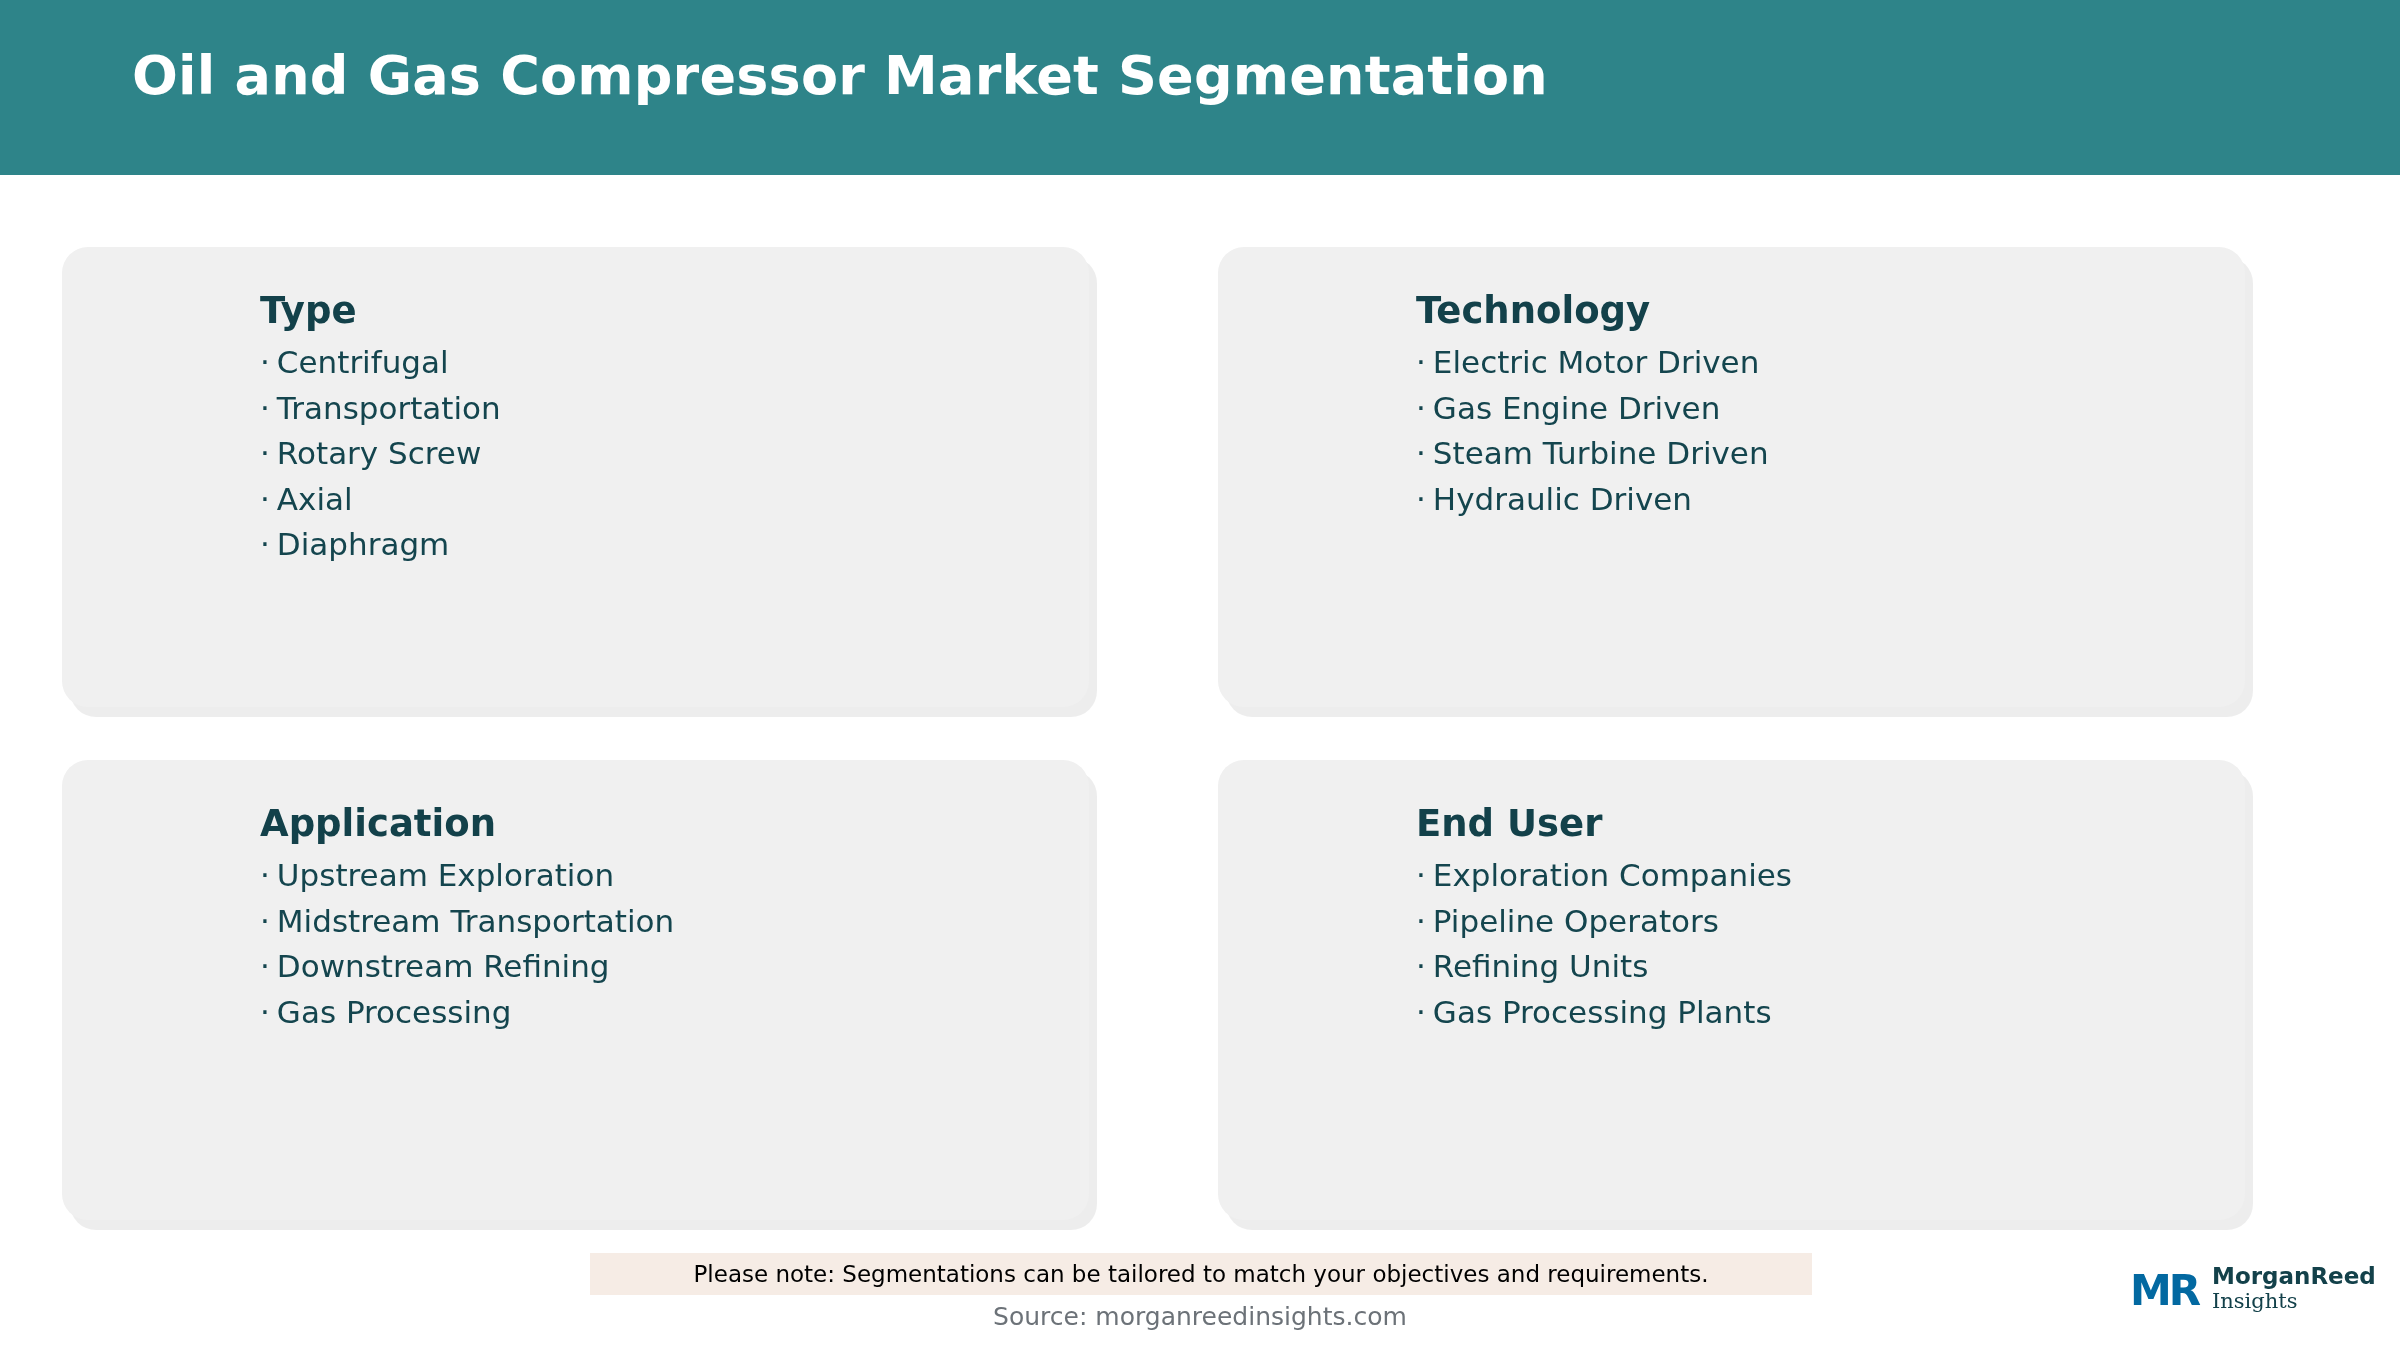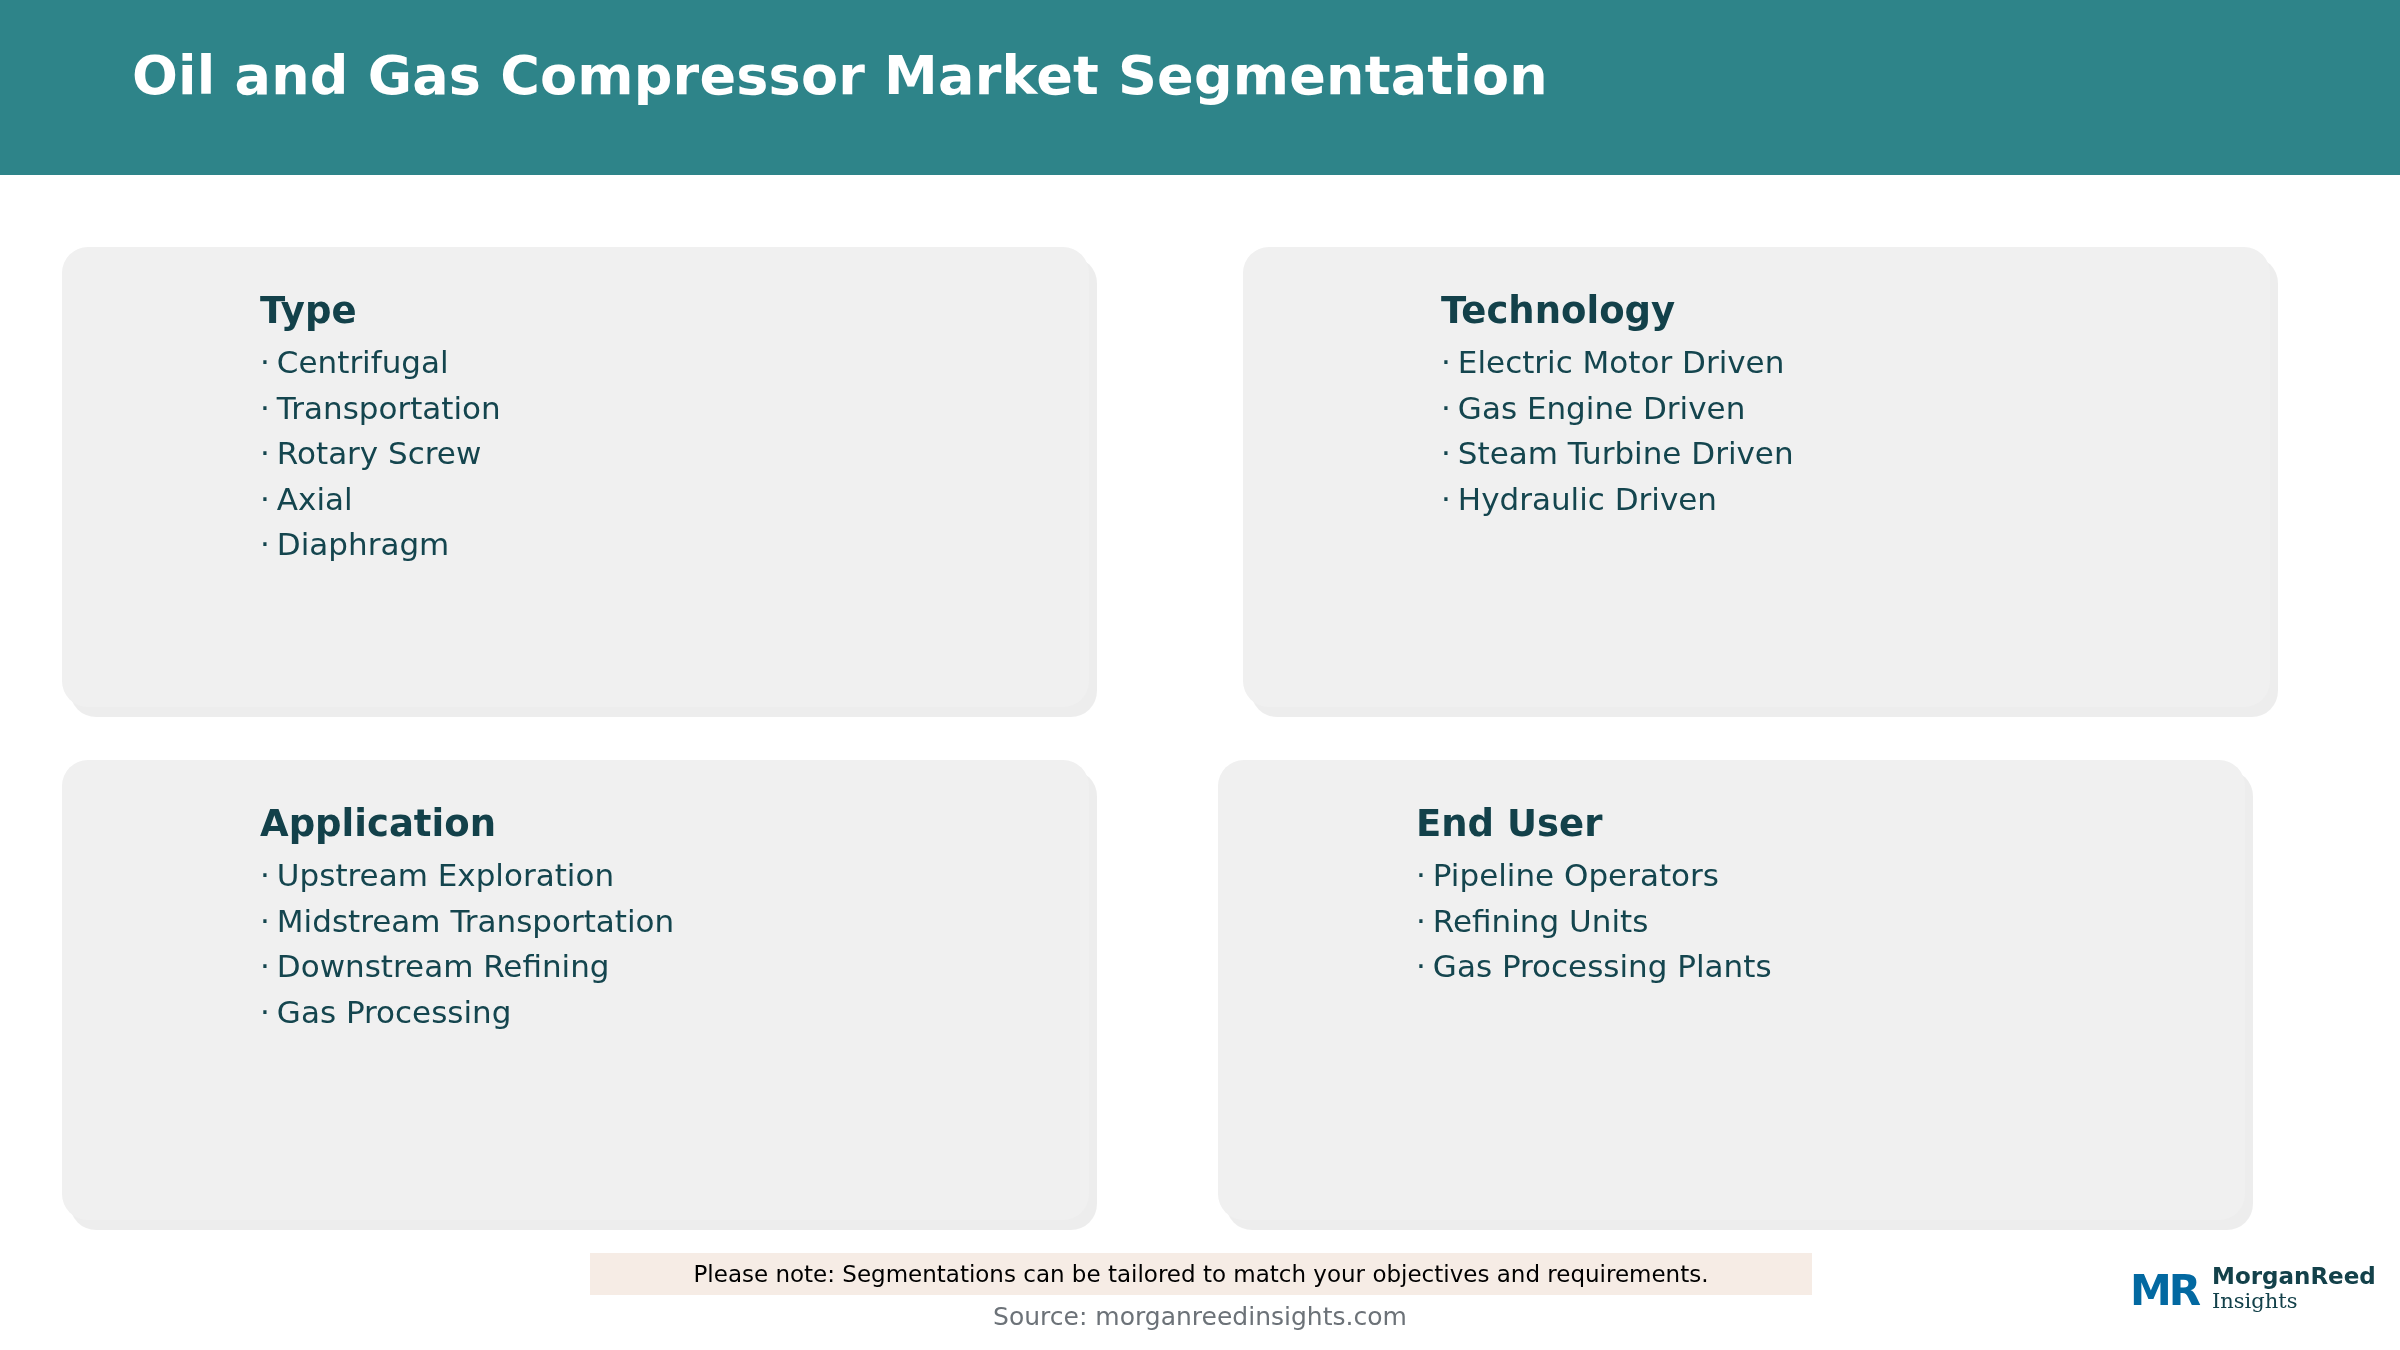--- a/index.html
+++ b/index.html
@@ -42,21 +42,21 @@
     width: 2400px;
     height: 1060px;
   }
   .card {
     position: absolute;
     background: #f0f0f0;
     border-radius: 26px;
     box-shadow: 8px 10px 0 0 rgba(0,0,0,0.07);
   }
   .card-1 { left: 62px;  top: 72px;  width: 1027px; height: 460px; padding-left: 35px; }
-  .card-2 { left: 1218px; top: 72px;  width: 1027px; height: 460px; margin-left: 25px; }
+  .card-2 { left: 1218px; top: 72px;  width: 1027px; height: 460px; }
   .card-3 { left: 62px;  top: 585px; width: 1027px; height: 460px; }
   .card-4 { left: 1218px; top: 585px; width: 1027px; height: 460px; }
 
   .card-inner {
     position: absolute;
     left: 198px;
     top: 42px;
     right: 40px;
   }
   .card-title {
@@ -181,20 +181,21 @@
           <li><span class="bullet">·</span><span>Downstream Refining</span></li>
           <li><span class="bullet">·</span><span>Gas Processing</span></li>
         </ul>
       </div>
     </div>
 
     <div class="card card-4">
       <div class="card-inner">
         <div class="card-title">End User</div>
         <ul class="card-list">
+          <li><span class="bullet">·</span><span>Exploration Companies</span></li>
           <li><span class="bullet">·</span><span>Pipeline Operators</span></li>
           <li><span class="bullet">·</span><span>Refining Units</span></li>
           <li><span class="bullet">·</span><span>Gas Processing Plants</span></li>
         </ul>
       </div>
     </div>
 
   </div>
 
   <div class="note">

